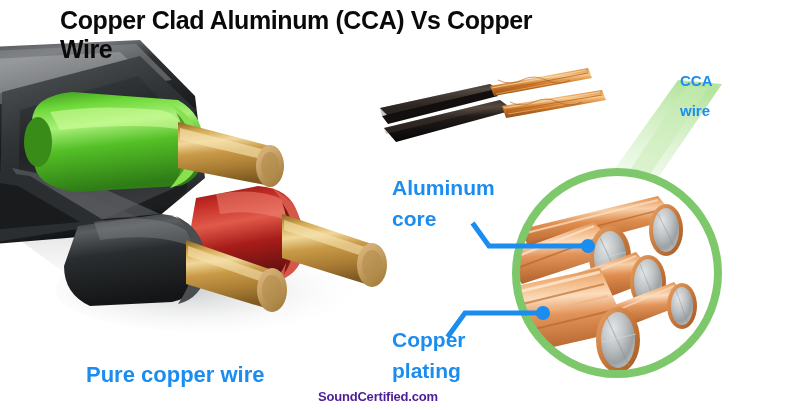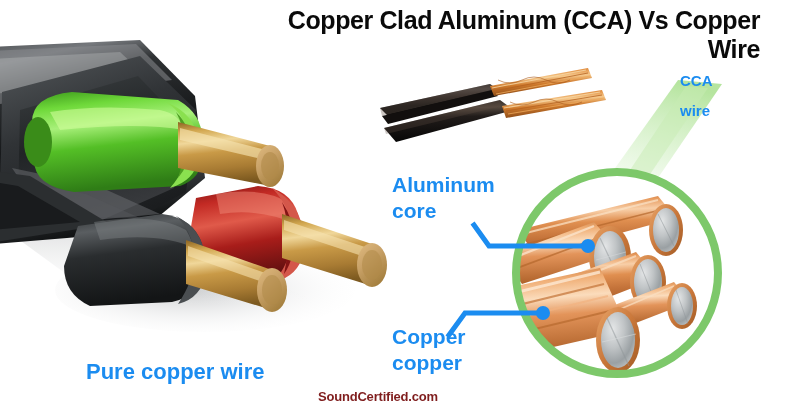--- a/index.html
+++ b/index.html
@@ -15,21 +15,21 @@
     overflow: hidden;
     font-family: "Liberation Sans", sans-serif;
   }
 
   
   #title {
     position: absolute;
     left: 60px;
     top: 6px;
     width: 700px;
-    text-align: right;
+    text-align: left;
     font-family: "Liberation Sans", sans-serif;
     font-weight: bold;
     font-size: 25px;
     line-height: 29px;
     letter-spacing: -0.4px;
     color: #0a0a0a;
     z-index: 40;
     white-space: pre-line;
   }
 
@@ -72,21 +72,21 @@
     height: 228px;
     z-index: 20;
   }
 
   
   .callout {
     position: absolute;
     font-family: "Liberation Sans", sans-serif;
     font-weight: bold;
     font-size: 21px;
-    line-height: 26px;
+    line-height: 31px;
     color: #1b8cf0;
     z-index: 35;
     white-space: pre-line;
   }
   #label-cca       { left: 680px; top: 66px;  font-size: 15px; line-height: 30px; }
   #label-aluminum  { left: 392px; top: 172px; }
   #label-copper    { left: 392px; top: 324px; }
   #label-pure      { left: 86px;  top: 359px; font-size: 22px; }
 
   
@@ -99,21 +99,21 @@
   }
 
   
   #watermark {
     position: absolute;
     left: 318px;
     top: 389px;
     font-family: "Liberation Sans", sans-serif;
     font-weight: bold;
     font-size: 13px;
-    color: #7f1d1d;
+    color: #4c1d95;
     letter-spacing: -0.2px;
     z-index: 45;
   }
 </style>
 </head>
 <body>
 
 <div id="page">
 
   <div id="title">Copper Clad Aluminum (CCA) Vs Copper
@@ -393,18 +393,18 @@
 
     <path d="M449 335 L465 313 L540 313" fill="none" stroke="#1b8cf0" stroke-width="5" stroke-linecap="square" stroke-linejoin="miter"></path>
     <circle cx="543" cy="313" r="7" fill="#1b8cf0"></circle>
   </svg>
 
   <div class="callout" id="label-cca">CCA
 wire</div>
   <div class="callout" id="label-aluminum">Aluminum
 core</div>
   <div class="callout" id="label-copper">Copper
-copper</div>
+plating</div>
   <div class="callout" id="label-pure">Pure copper wire</div>
 
   <div id="watermark">SoundCertified.com</div>
 
 </div>
 
 </body></html>

